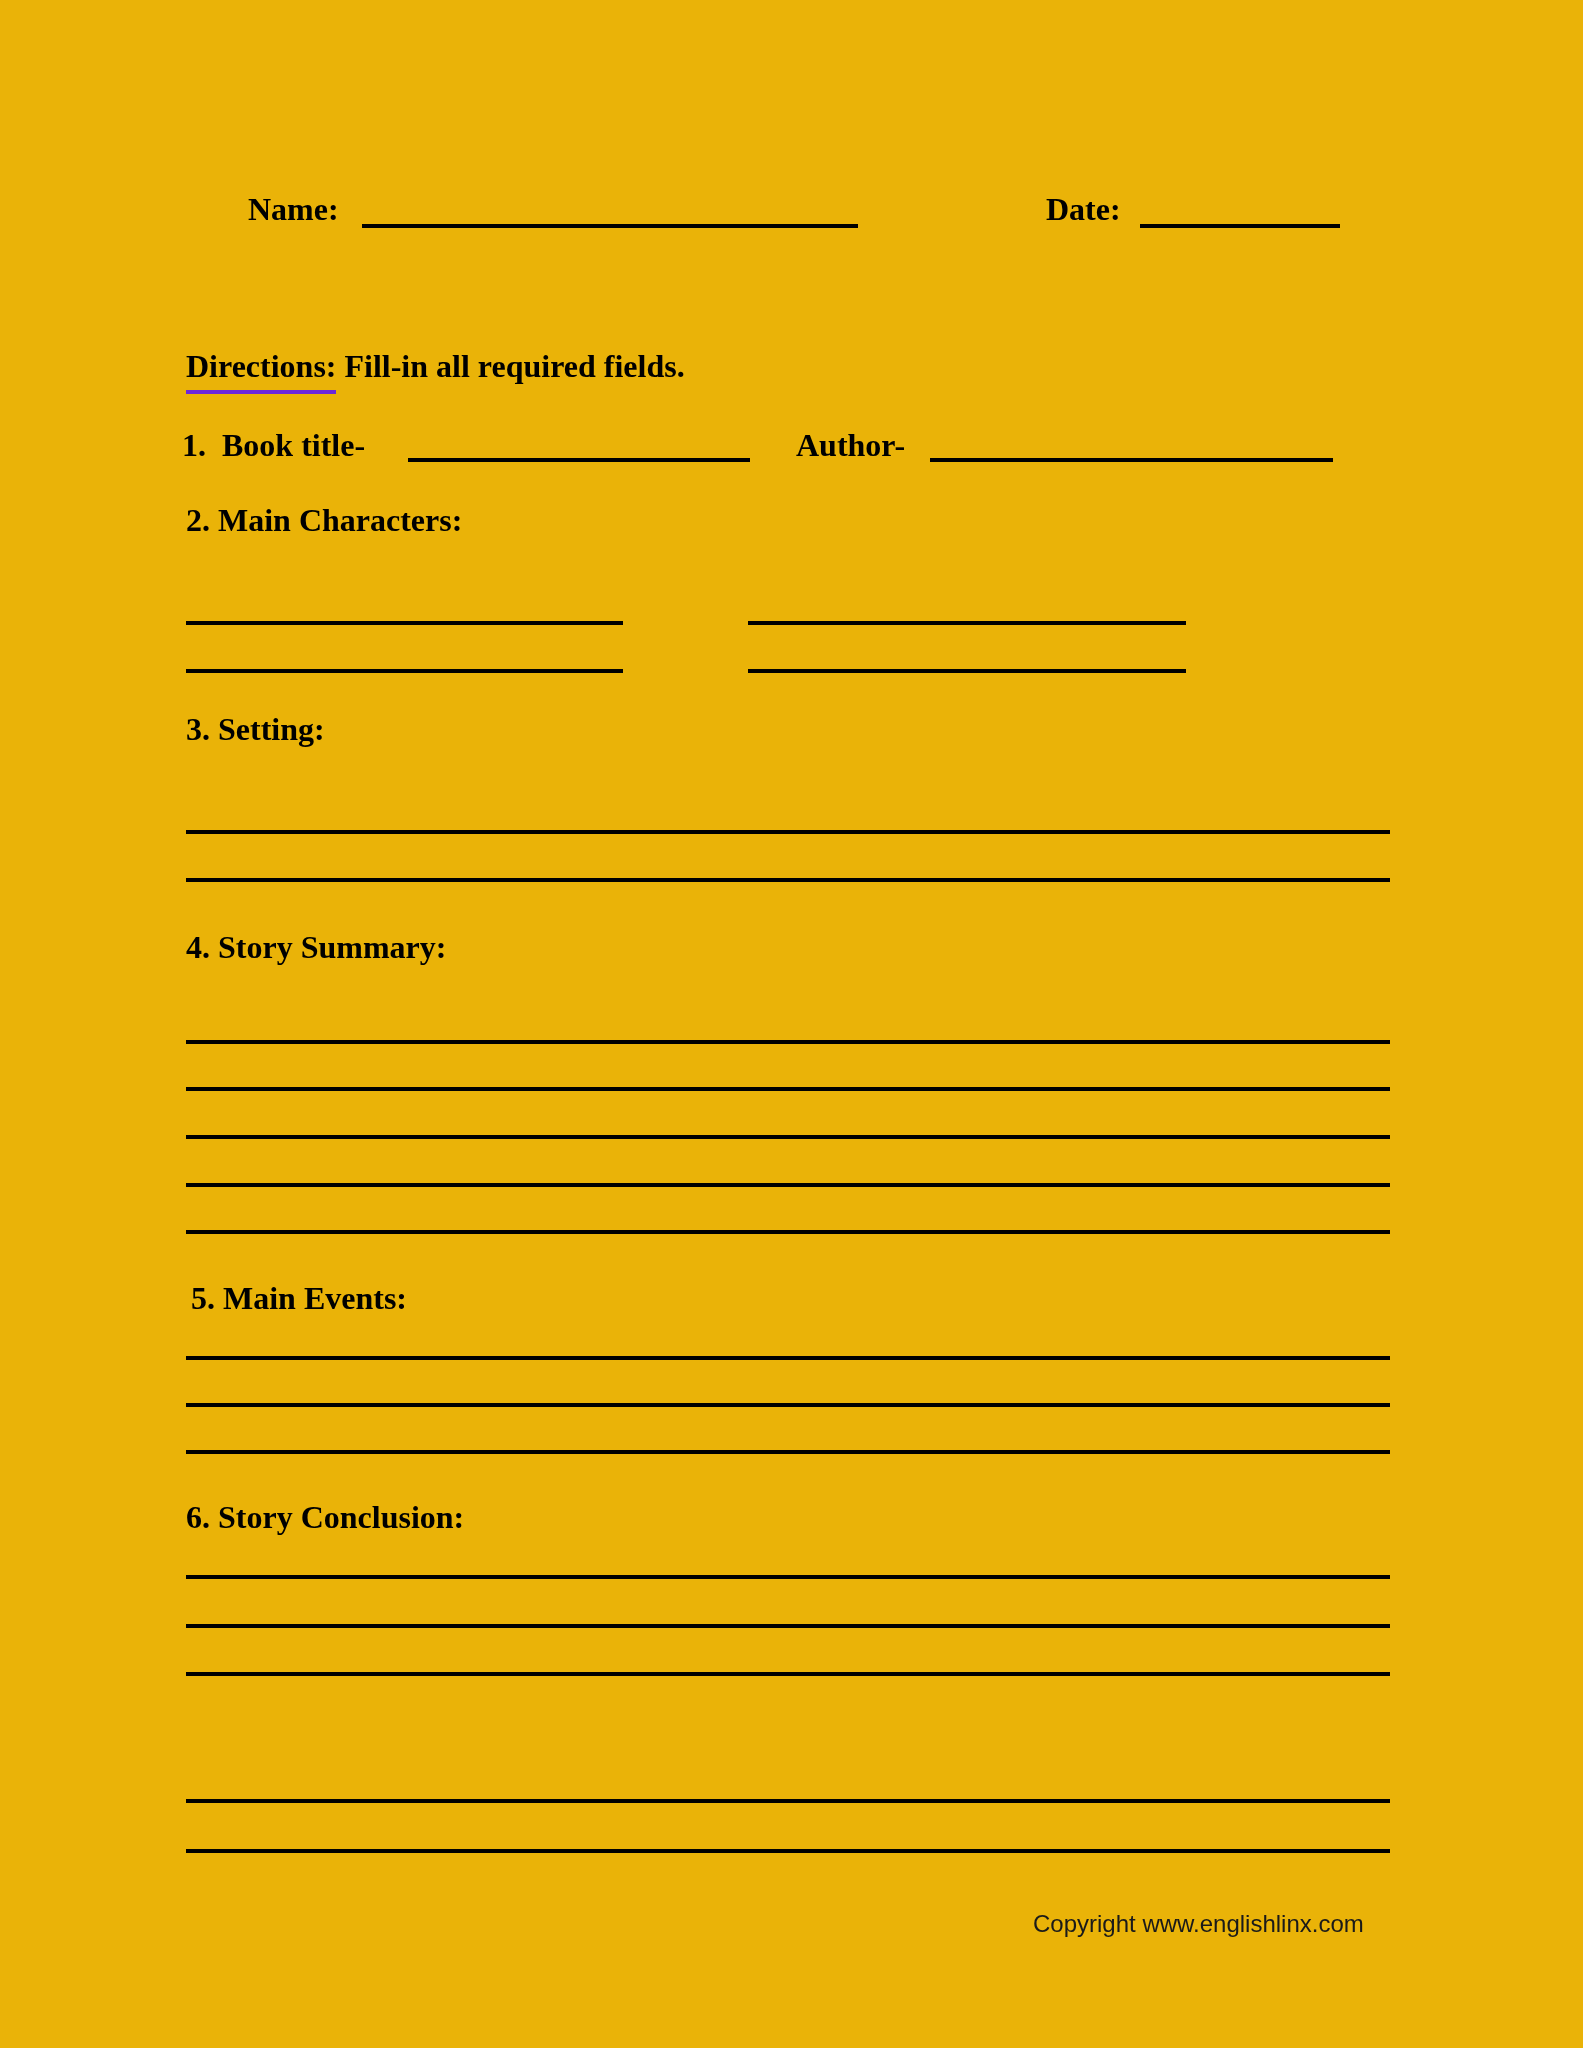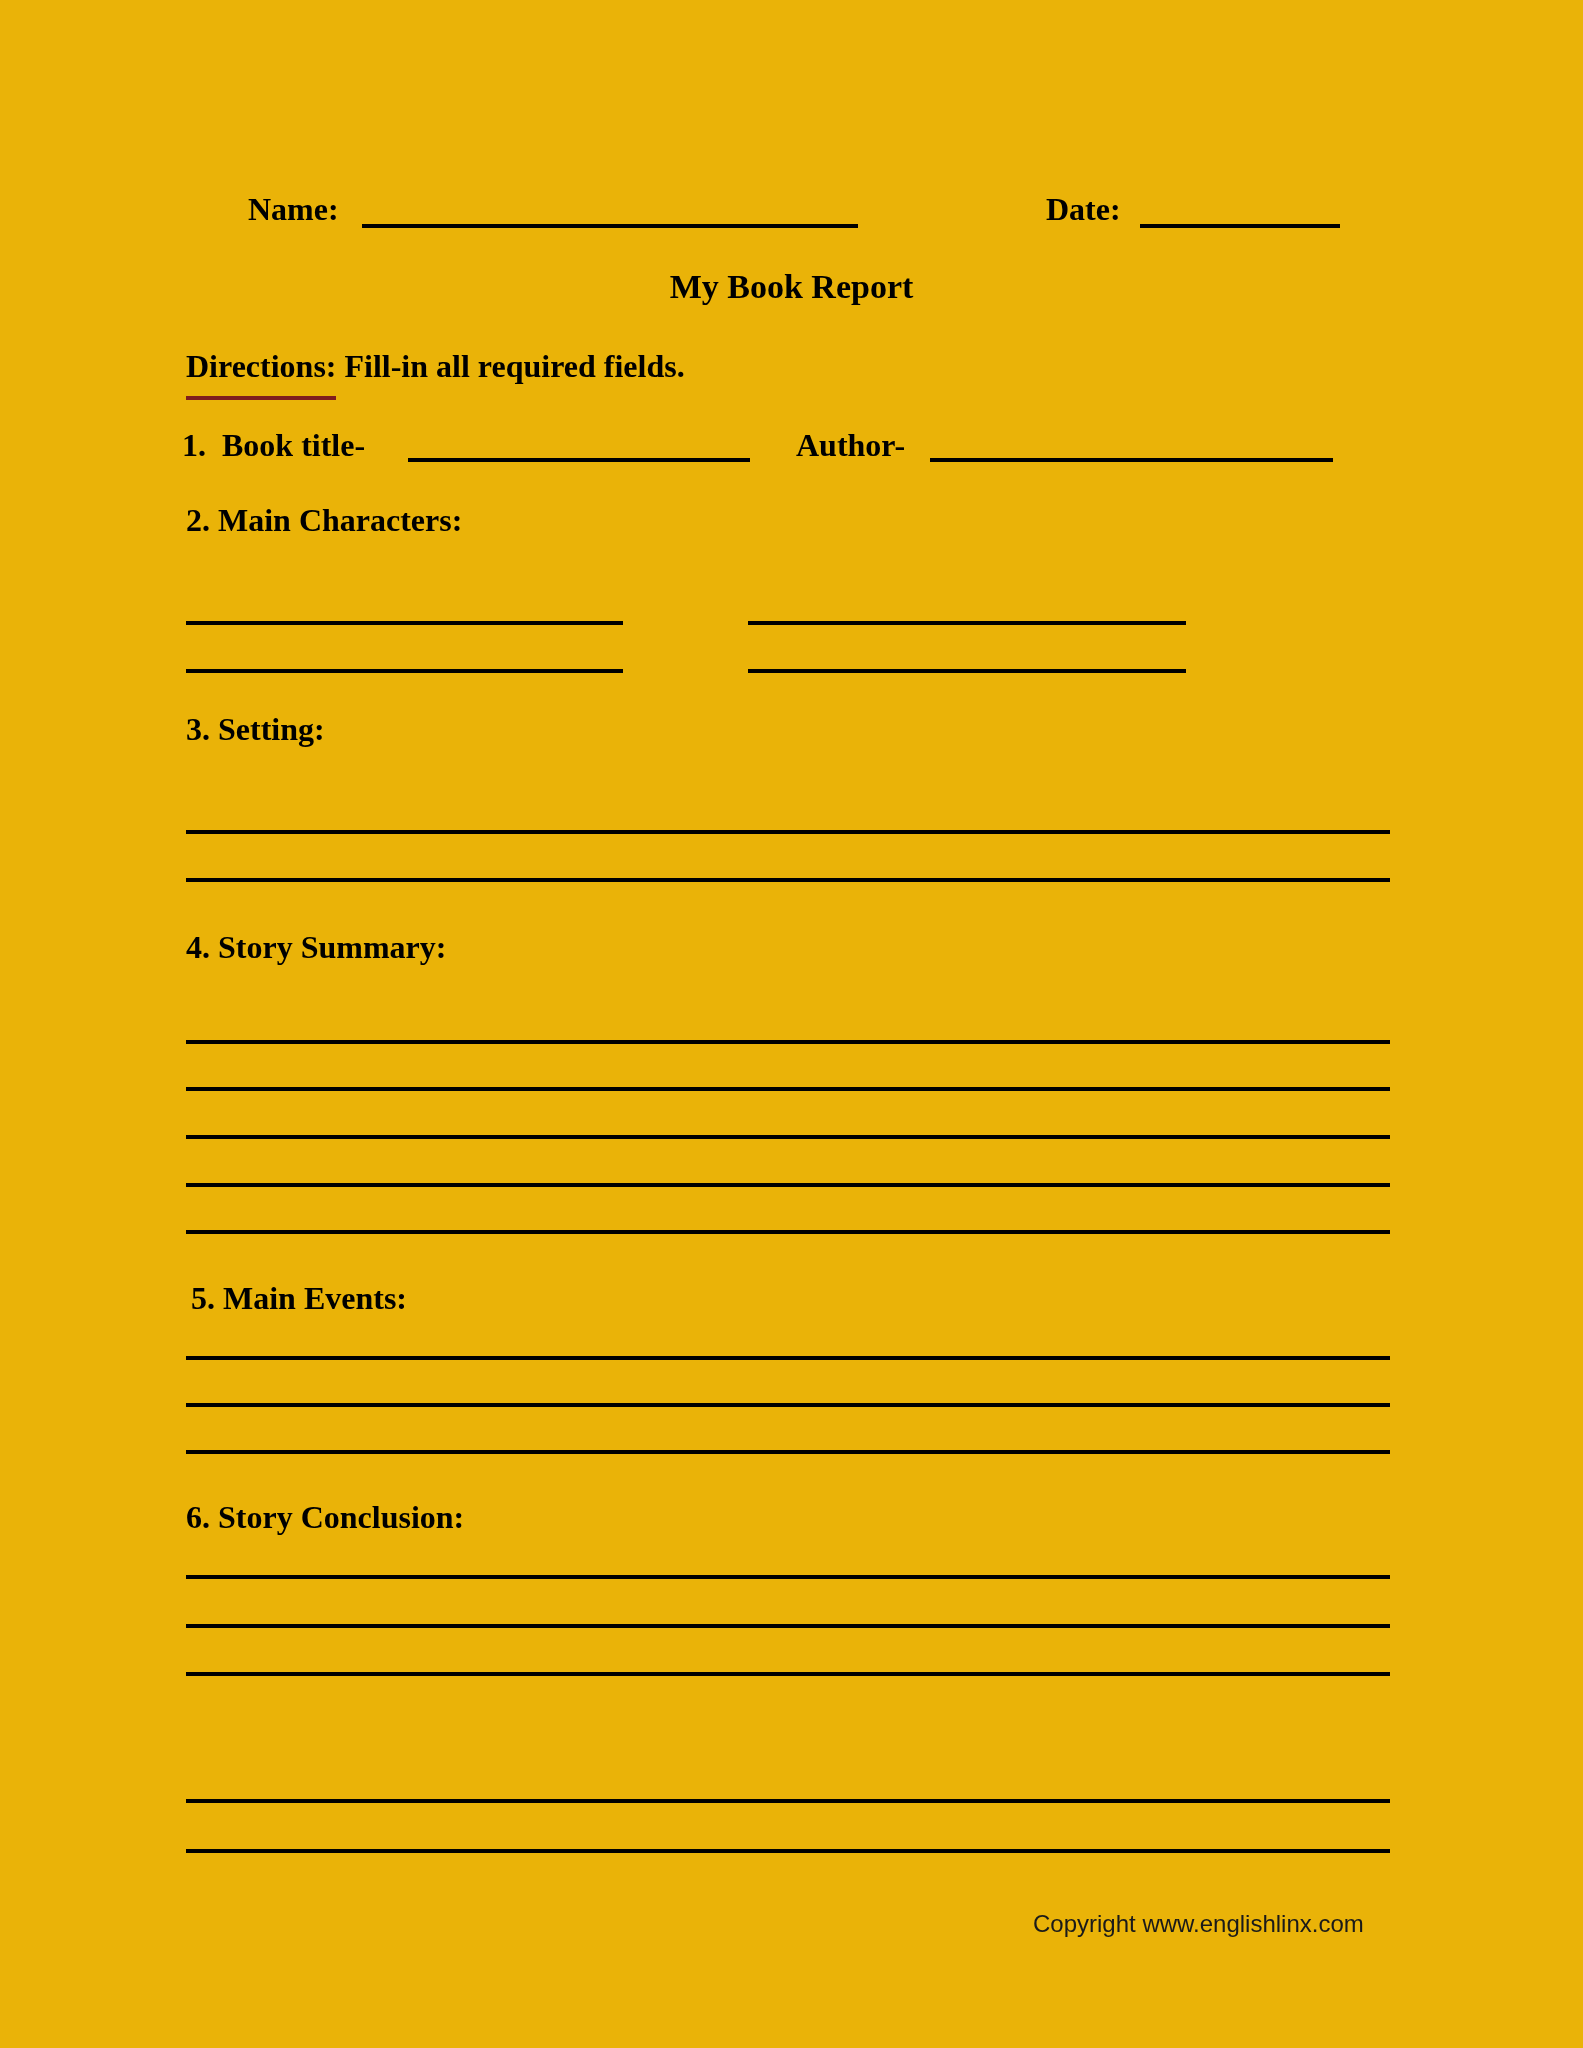--- a/index.html
+++ b/index.html
@@ -25,22 +25,22 @@
     position: absolute;
     left: 0;
     top: 268px;
     width: 100%;
     text-align: center;
     font-weight: 700;
     font-size: 34px;
     color: #000000;
   }
   .dir-label {
-    border-bottom: 4px solid #7f1d1d;
-    padding-bottom: 12px;
+    border-bottom: 4px solid #6d28d9;
+    padding-bottom: 6px;
   }
   .big { font-size: 42px; }
   .bline {
     position: absolute;
     height: 0;
     border-top: 4px solid #000000;
   }
   .copyright {
     position: absolute;
     left: 1033px;
@@ -57,21 +57,20 @@
 </head>
 <body>
 
 <div class="page">
 
   <span class="lbl" style="left:248px; top:192px;">Name:</span>
   <div class="bline" style="left:362px; top:224px; width:496px;"></div>
   <span class="lbl" style="left:1046px; top:192px;">Date:</span>
   <div class="bline" style="left:1140px; top:224px; width:200px;"></div>
 
-  <h1 class="title">My Book Report</h1>
 
   <p class="lbl" style="left:186px; top:349px;"><span class="dir-label">Directions:</span><span> Fill-in all required fields.</span></p>
 
   <span class="lbl" style="left:182px; top:428px;">1.  Book title-</span>
   <div class="bline" style="left:408px; top:458px; width:342px;"></div>
   <span class="lbl" style="left:796px; top:428px;">Author-</span>
   <div class="bline" style="left:930px; top:458px; width:403px;"></div>
 
   <span class="lbl" style="left:186px; top:503px;">2. Main Characters:</span>
   <div class="bline" style="left:186px; top:621px; width:437px;"></div>

